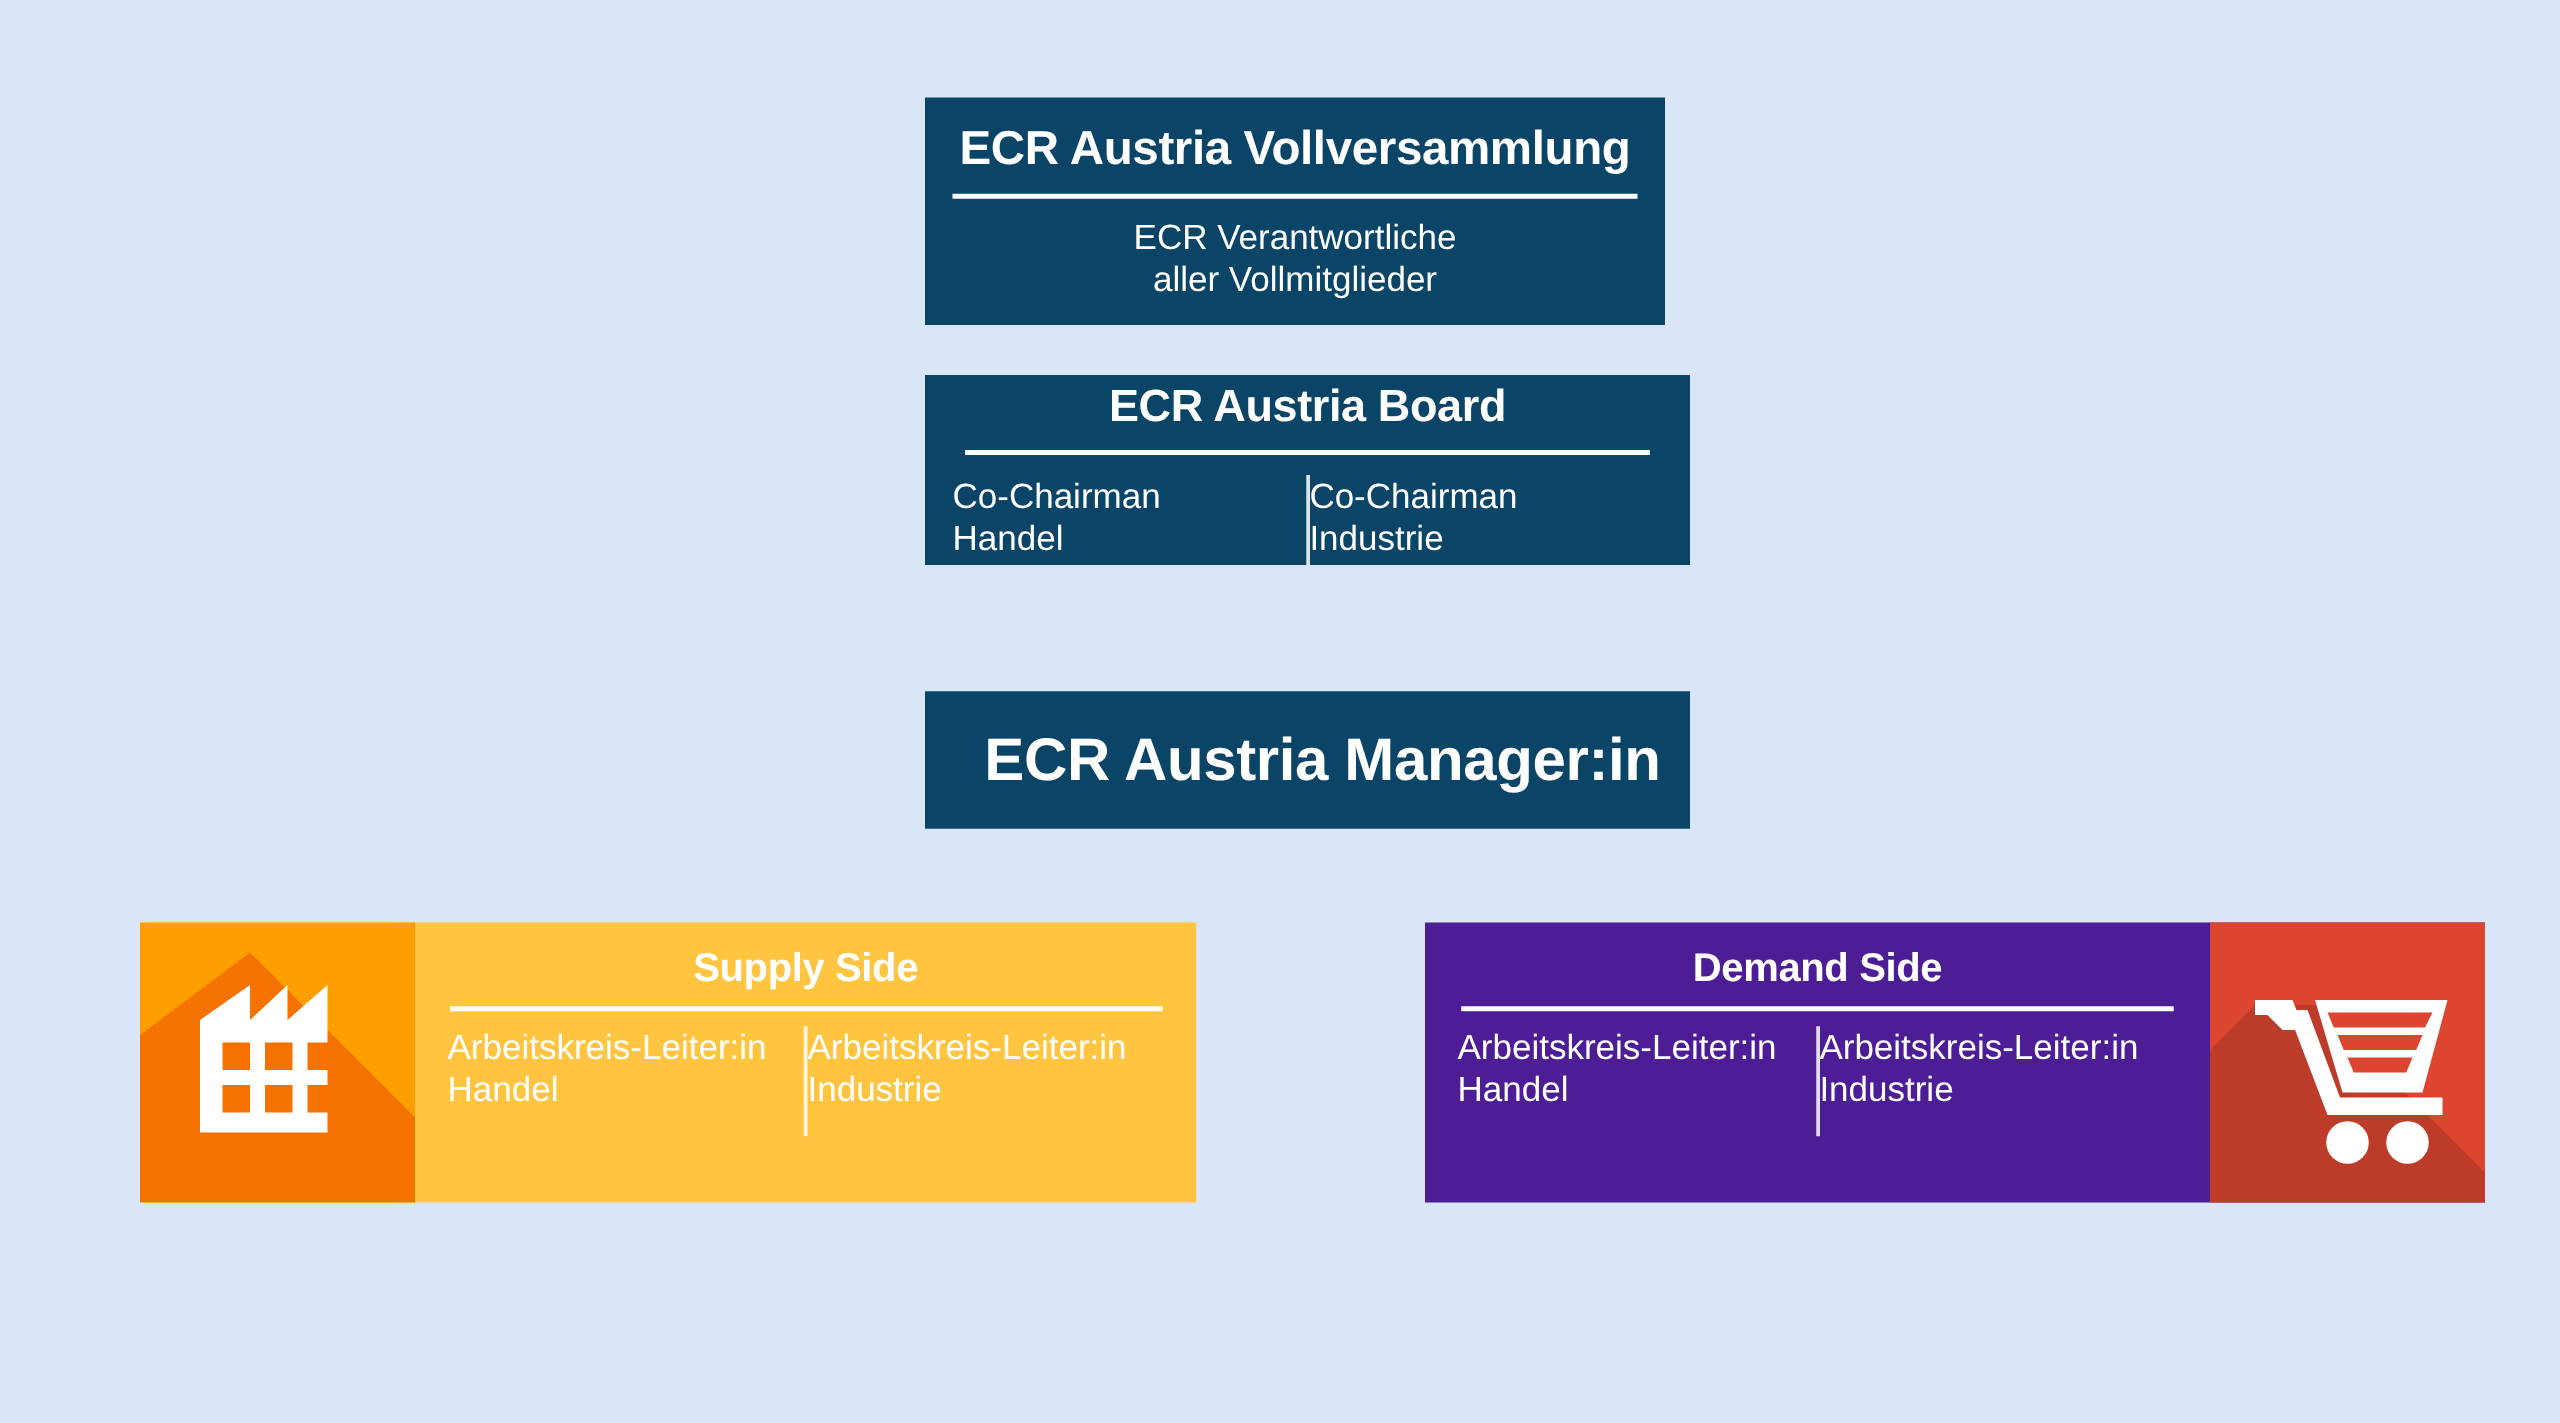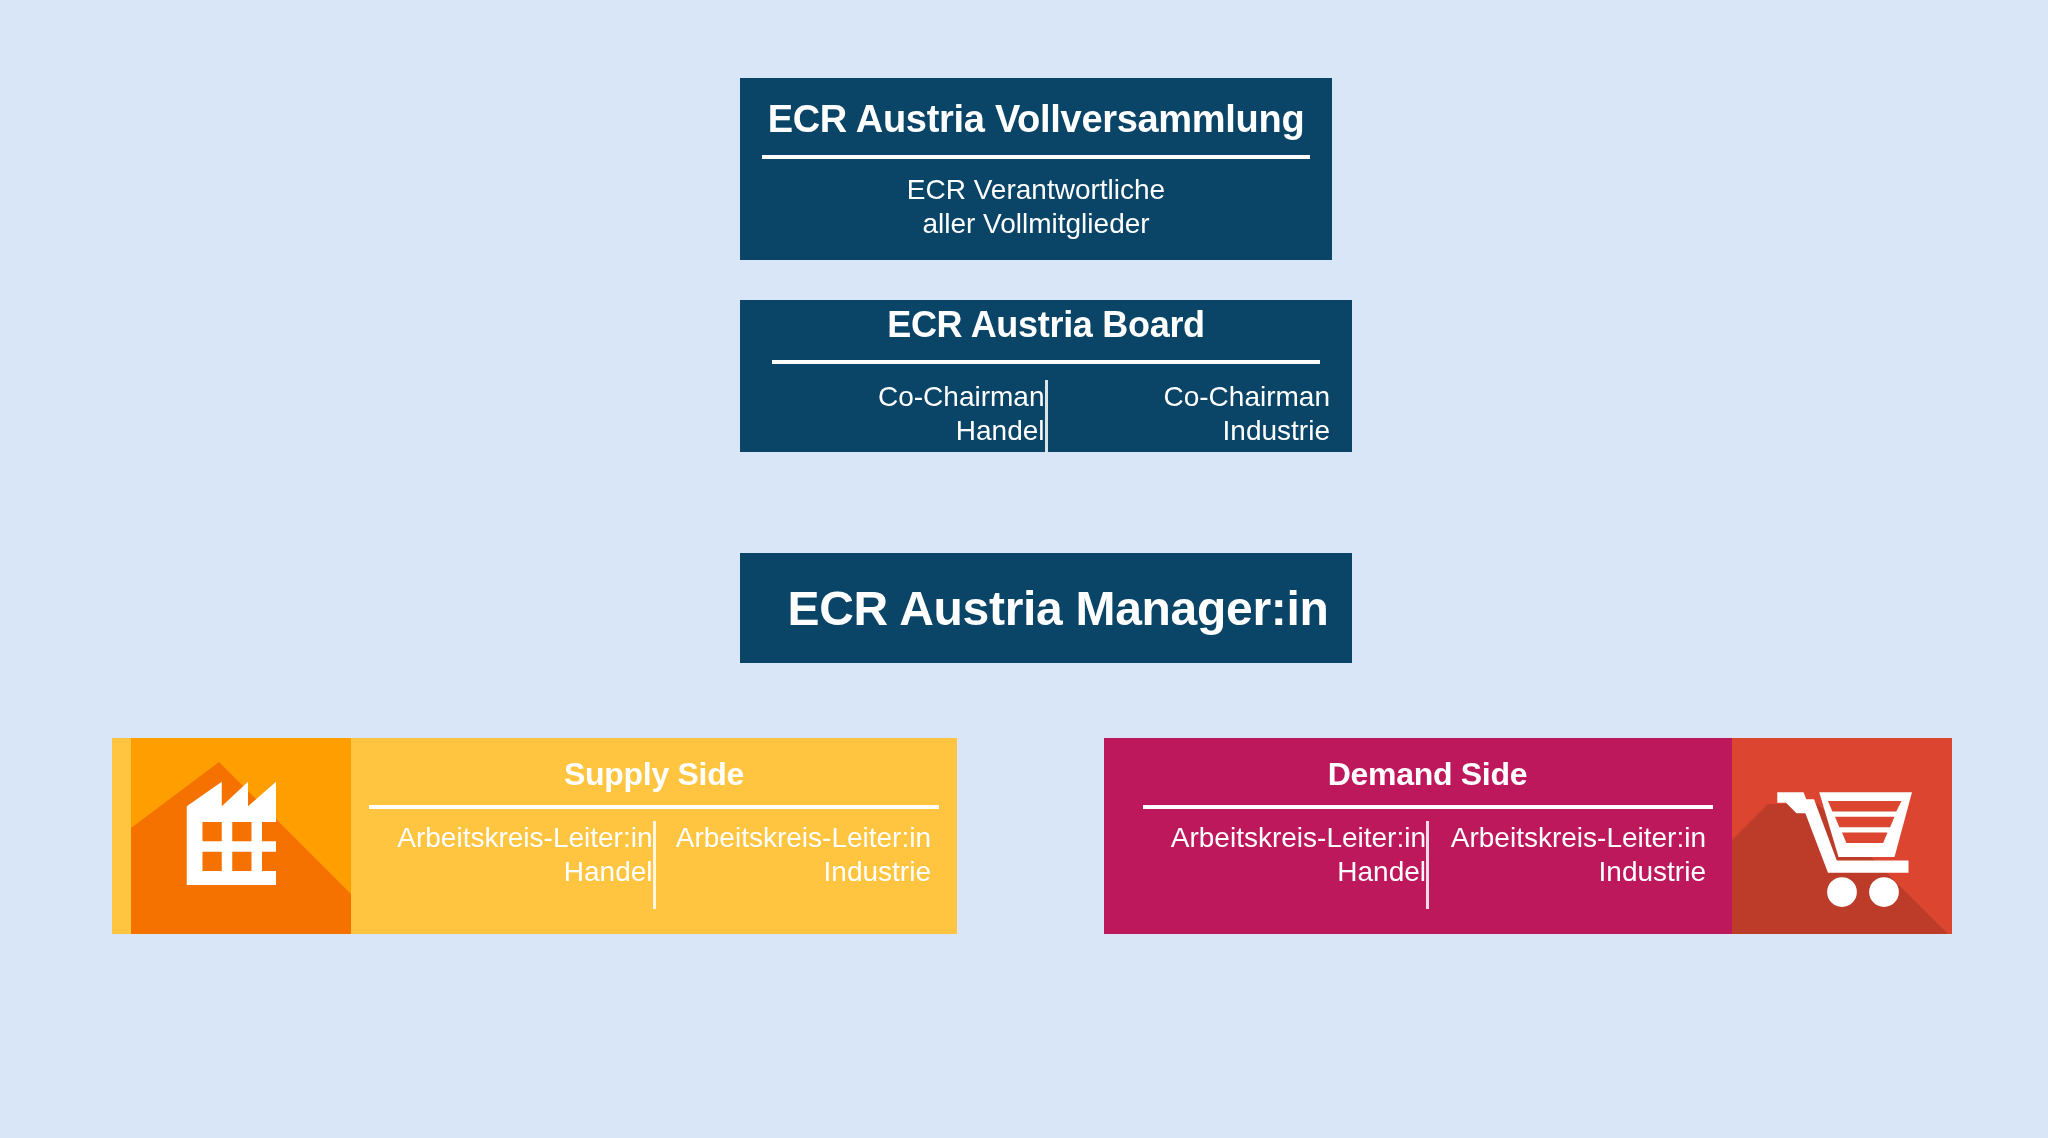--- a/index.html
+++ b/index.html
@@ -47,21 +47,21 @@
     line-height: 1.2;
   }
 
   .two-col {
     display: flex;
     align-items: flex-start;
     justify-content: center;
   }
   .two-col .col {
     flex: 1 1 0;
-    text-align: right;
+    text-align: left;
     color: #ffffff;
     line-height: 1.2;
   }
   .two-col .vdiv {
     width: 3px;
     background: rgba(255,255,255,0.85);
     align-self: stretch;
   }
 
   
@@ -99,24 +99,23 @@
     display: flex;
     align-items: center;
     justify-content: center;
   }
   #box-manager .box-title { font-size: 48px; padding-left: 24px; }
 
   
   .side-panel {
     position: absolute;
     top: 738px;
-    height: 196px;
+    height: 224px;
     display: flex;
     box-sizing: border-box;
-    padding-left: 19px;
   }
 
   .icon-tile {
     position: relative;
     overflow: hidden;
     flex: 0 0 auto;
     width: 220px;
   }
 
   .panel-body {
@@ -135,23 +134,23 @@
     left: 112px;
     width: 845px;
     background: #ffc540;
   }
   #panel-supply .icon-tile { background: #fe9e00; }
   #panel-supply .panel-body .rule { width: 570px; }
   #panel-supply .panel-body .two-col { padding: 0 26px; }
 
   
   #panel-demand {
-    left: 1104px;
+    left: 1140px;
     width: 848px;
-    background: #be185d;
+    background: #4c1d95;
   }
   #panel-demand .icon-tile { background: #dc4630; }
   #panel-demand .panel-body .rule { width: 570px; }
   #panel-demand .panel-body .two-col { padding: 0 26px; }
 
   
   .long-shadow {
     position: absolute;
     inset: 0;
     pointer-events: none;

